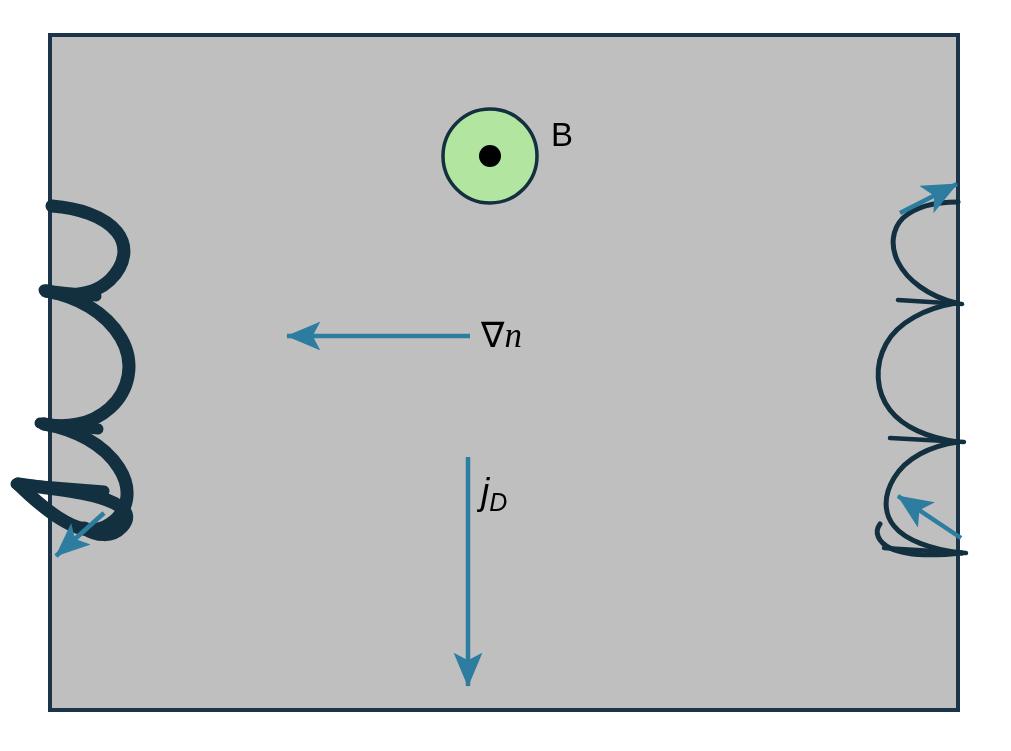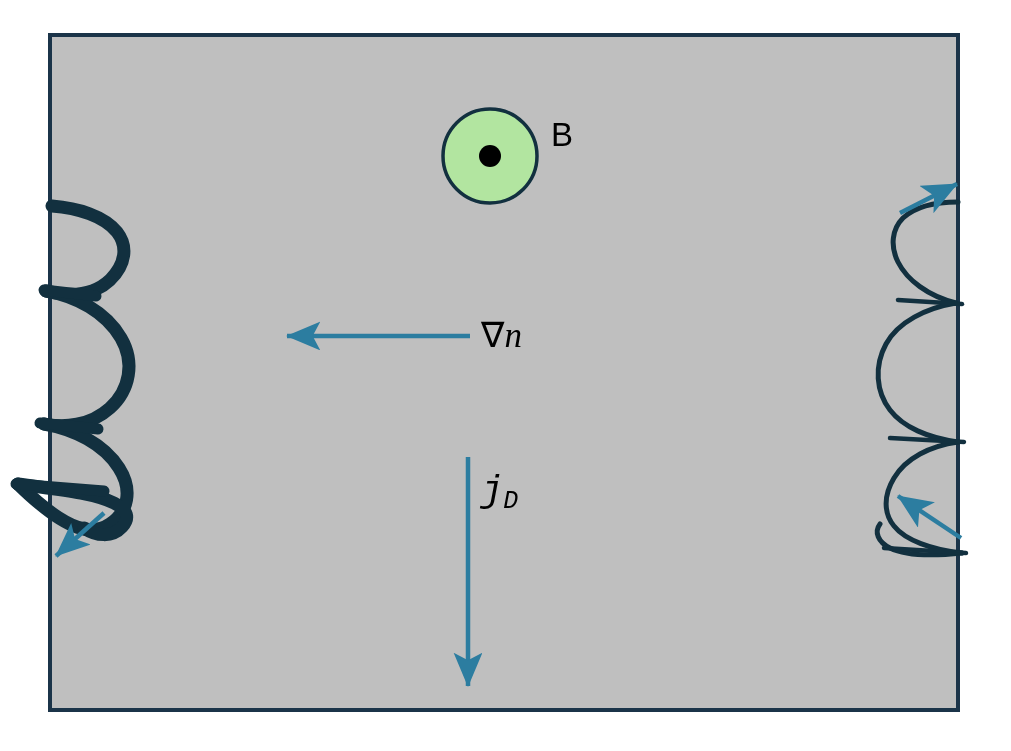--- a/index.html
+++ b/index.html
@@ -49,21 +49,21 @@
   }
   #label-gradn .nabla {
     font-style: normal;
   }
   #label-gradn .var {
     font-style: italic;
   }
   #label-jd {
     left: 481px;
     top: 473px;
-    font-family: Liberation Mono, monospace;
+    font-family: Liberation Sans, sans-serif;
     font-size: 37px;
     font-style: italic;
   }
   #label-jd .sub {
     font-size: 25px;
     vertical-align: -0.28em;
     font-style: italic;
   }
 </style>
 </head>

